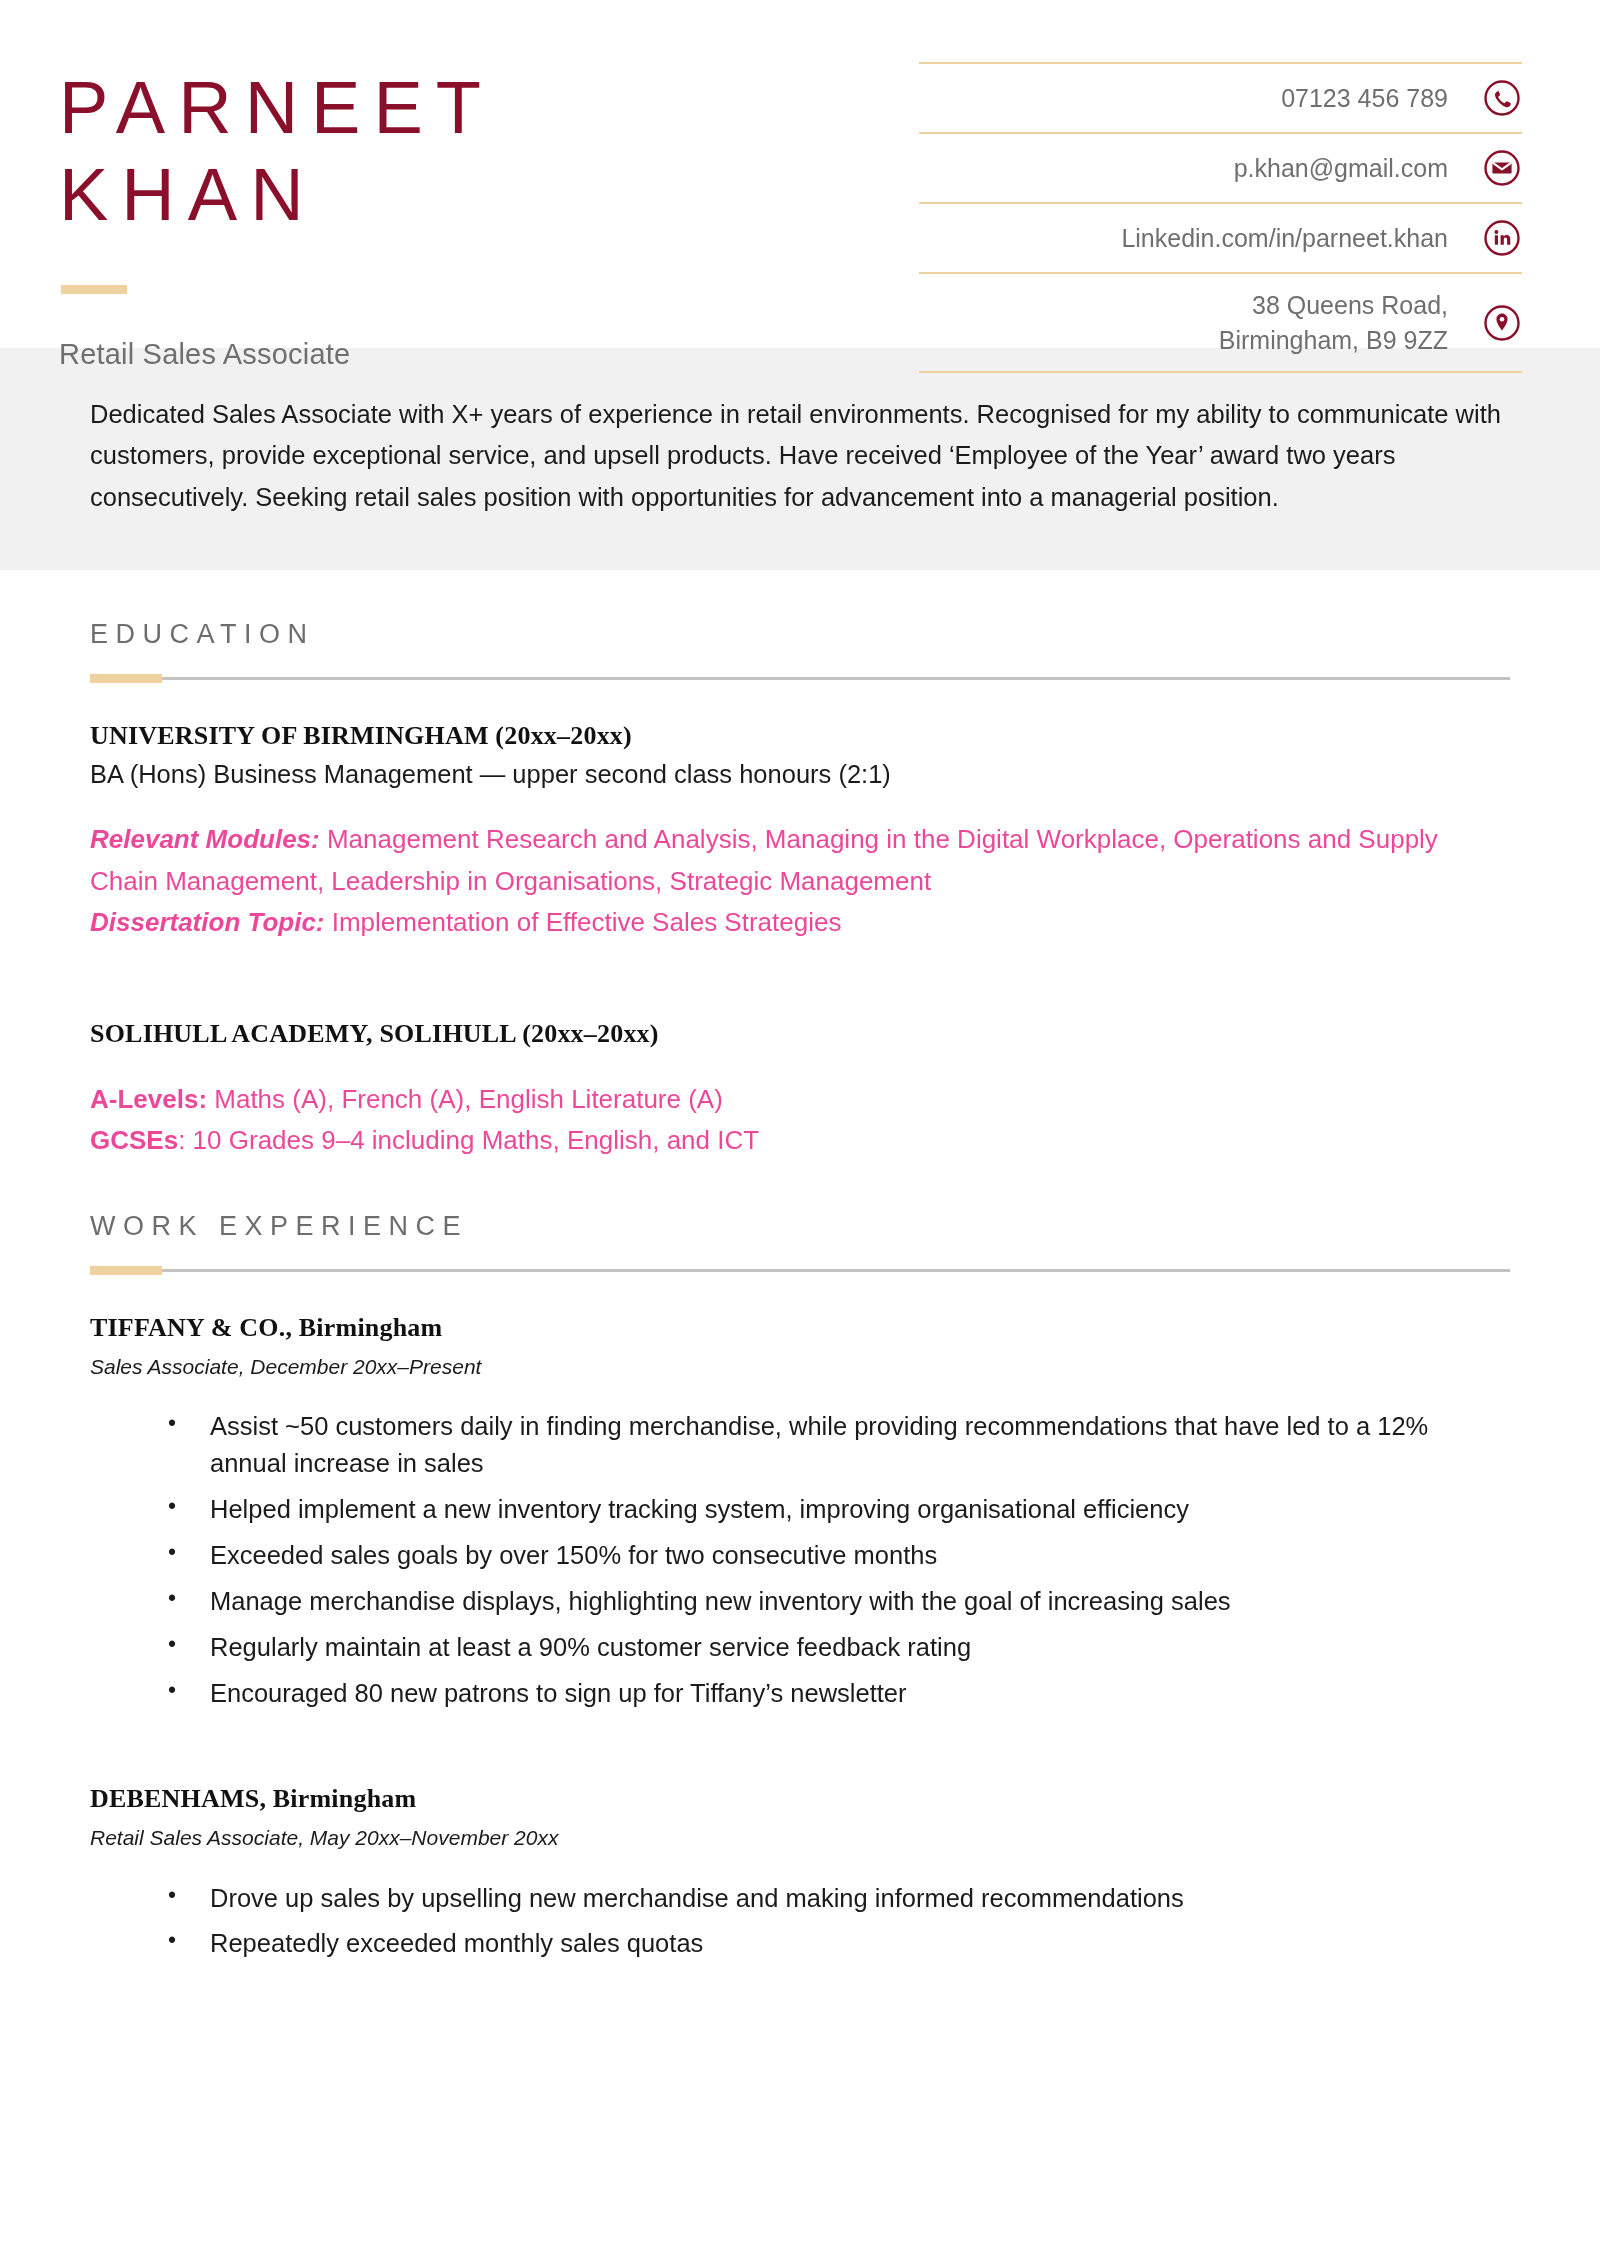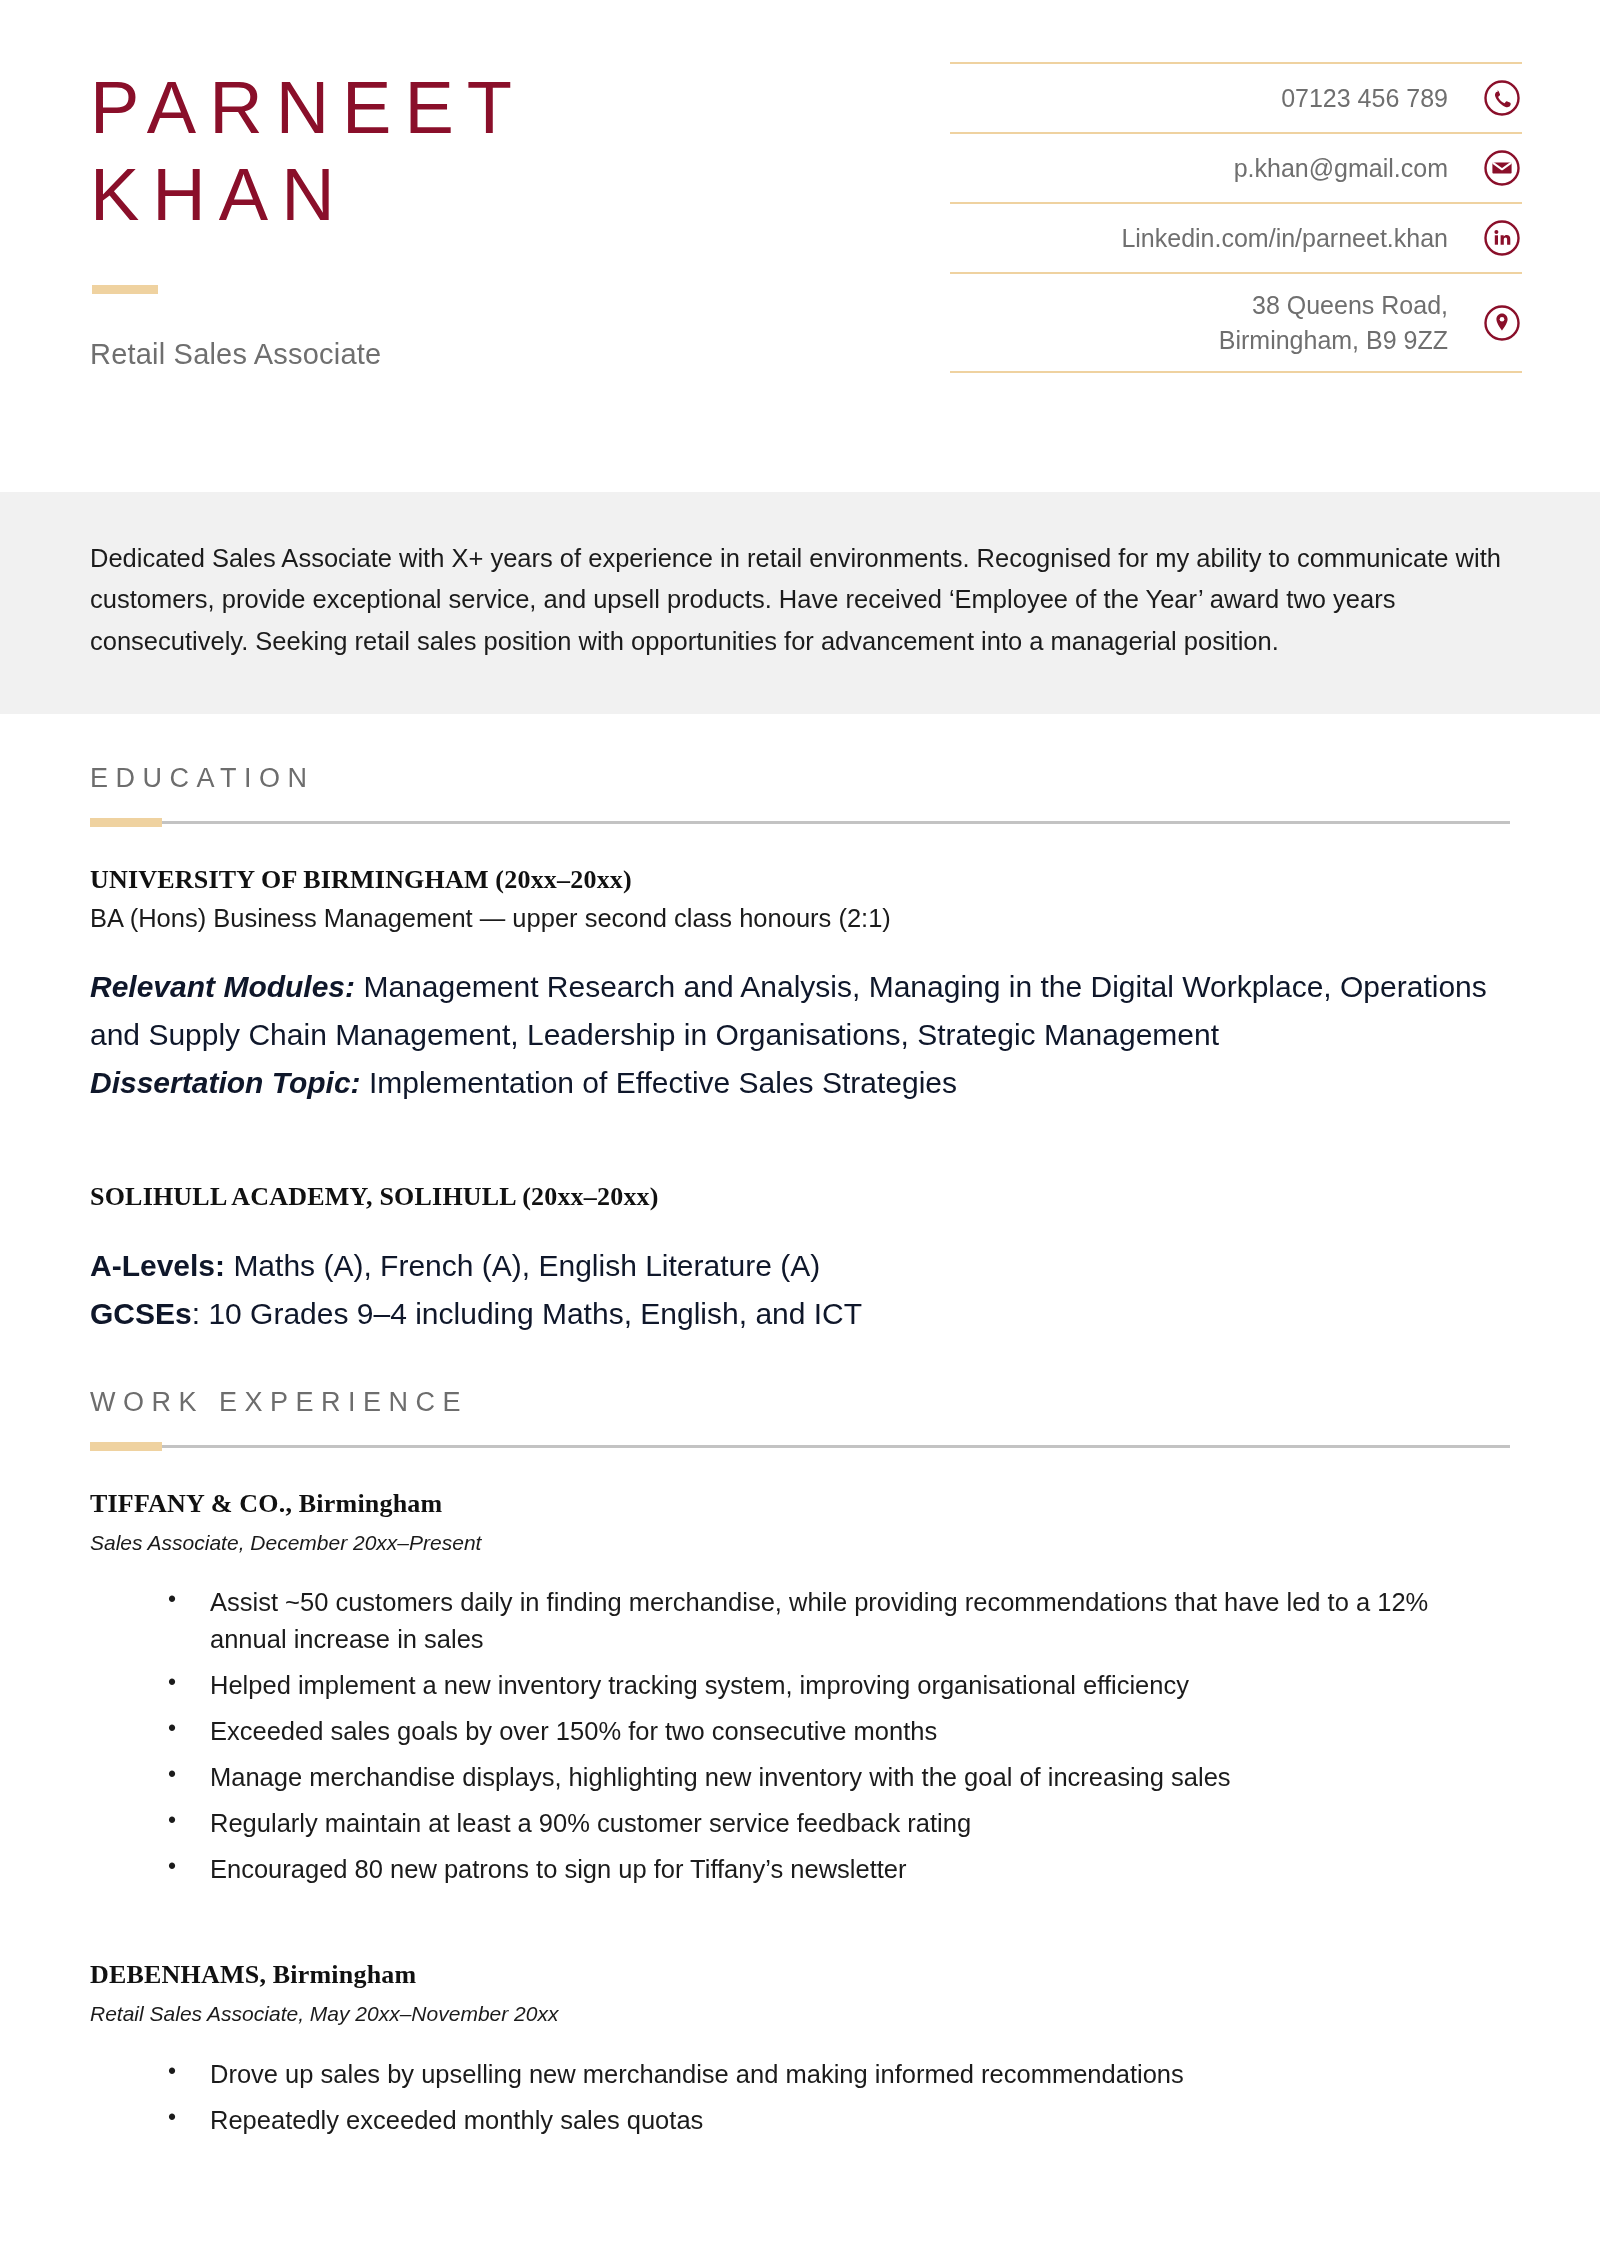--- a/index.html
+++ b/index.html
@@ -11,22 +11,22 @@
     font-family: "Liberation Sans", sans-serif;
     color: #1b1b1b;
     -webkit-font-smoothing: antialiased;
   }
   .page { width: 1600px; min-height: 2263px; position: relative; }
 
   
   .header {
     display: flex;
     align-items: flex-start;
-    padding: 54px 78px 0 90px;
-    height: 492px;
+    padding: 54px 78px 0 59px;
+    height: 348px;
   }
   .header-left { flex: 0 0 860px; padding-top: 10px; }
   .name-line {
     font-family: "Liberation Sans", sans-serif;
     font-size: 74px;
     font-weight: 400;
     letter-spacing: 13px;
     line-height: 1.18;
     color: #8A0F2A;
     white-space: nowrap;
@@ -123,23 +123,23 @@
   }
   .entry-role {
     font-size: 21px;
     font-style: italic;
     color: #1b1b1b;
     line-height: 1.5;
     margin-top: 4px;
   }
   .detail-block { margin-top: 26px; }
   .detail-line {
-    font-size: 30px;
+    font-size: 26px;
     line-height: 1.6;
-    color: #0f172a;
+    color: #ec4899;
   }
   .lbl-bi { font-weight: 700; font-style: italic; }
   .lbl-b { font-weight: 700; margin-top: 12px; }
 
   ul.bullets { list-style: none; margin: 26px 0 0 0; padding: 0 0 0 72px; }
   ul.bullets li {
     position: relative;
     font-size: 25.5px;
     line-height: 1.45;
     color: #1b1b1b;

